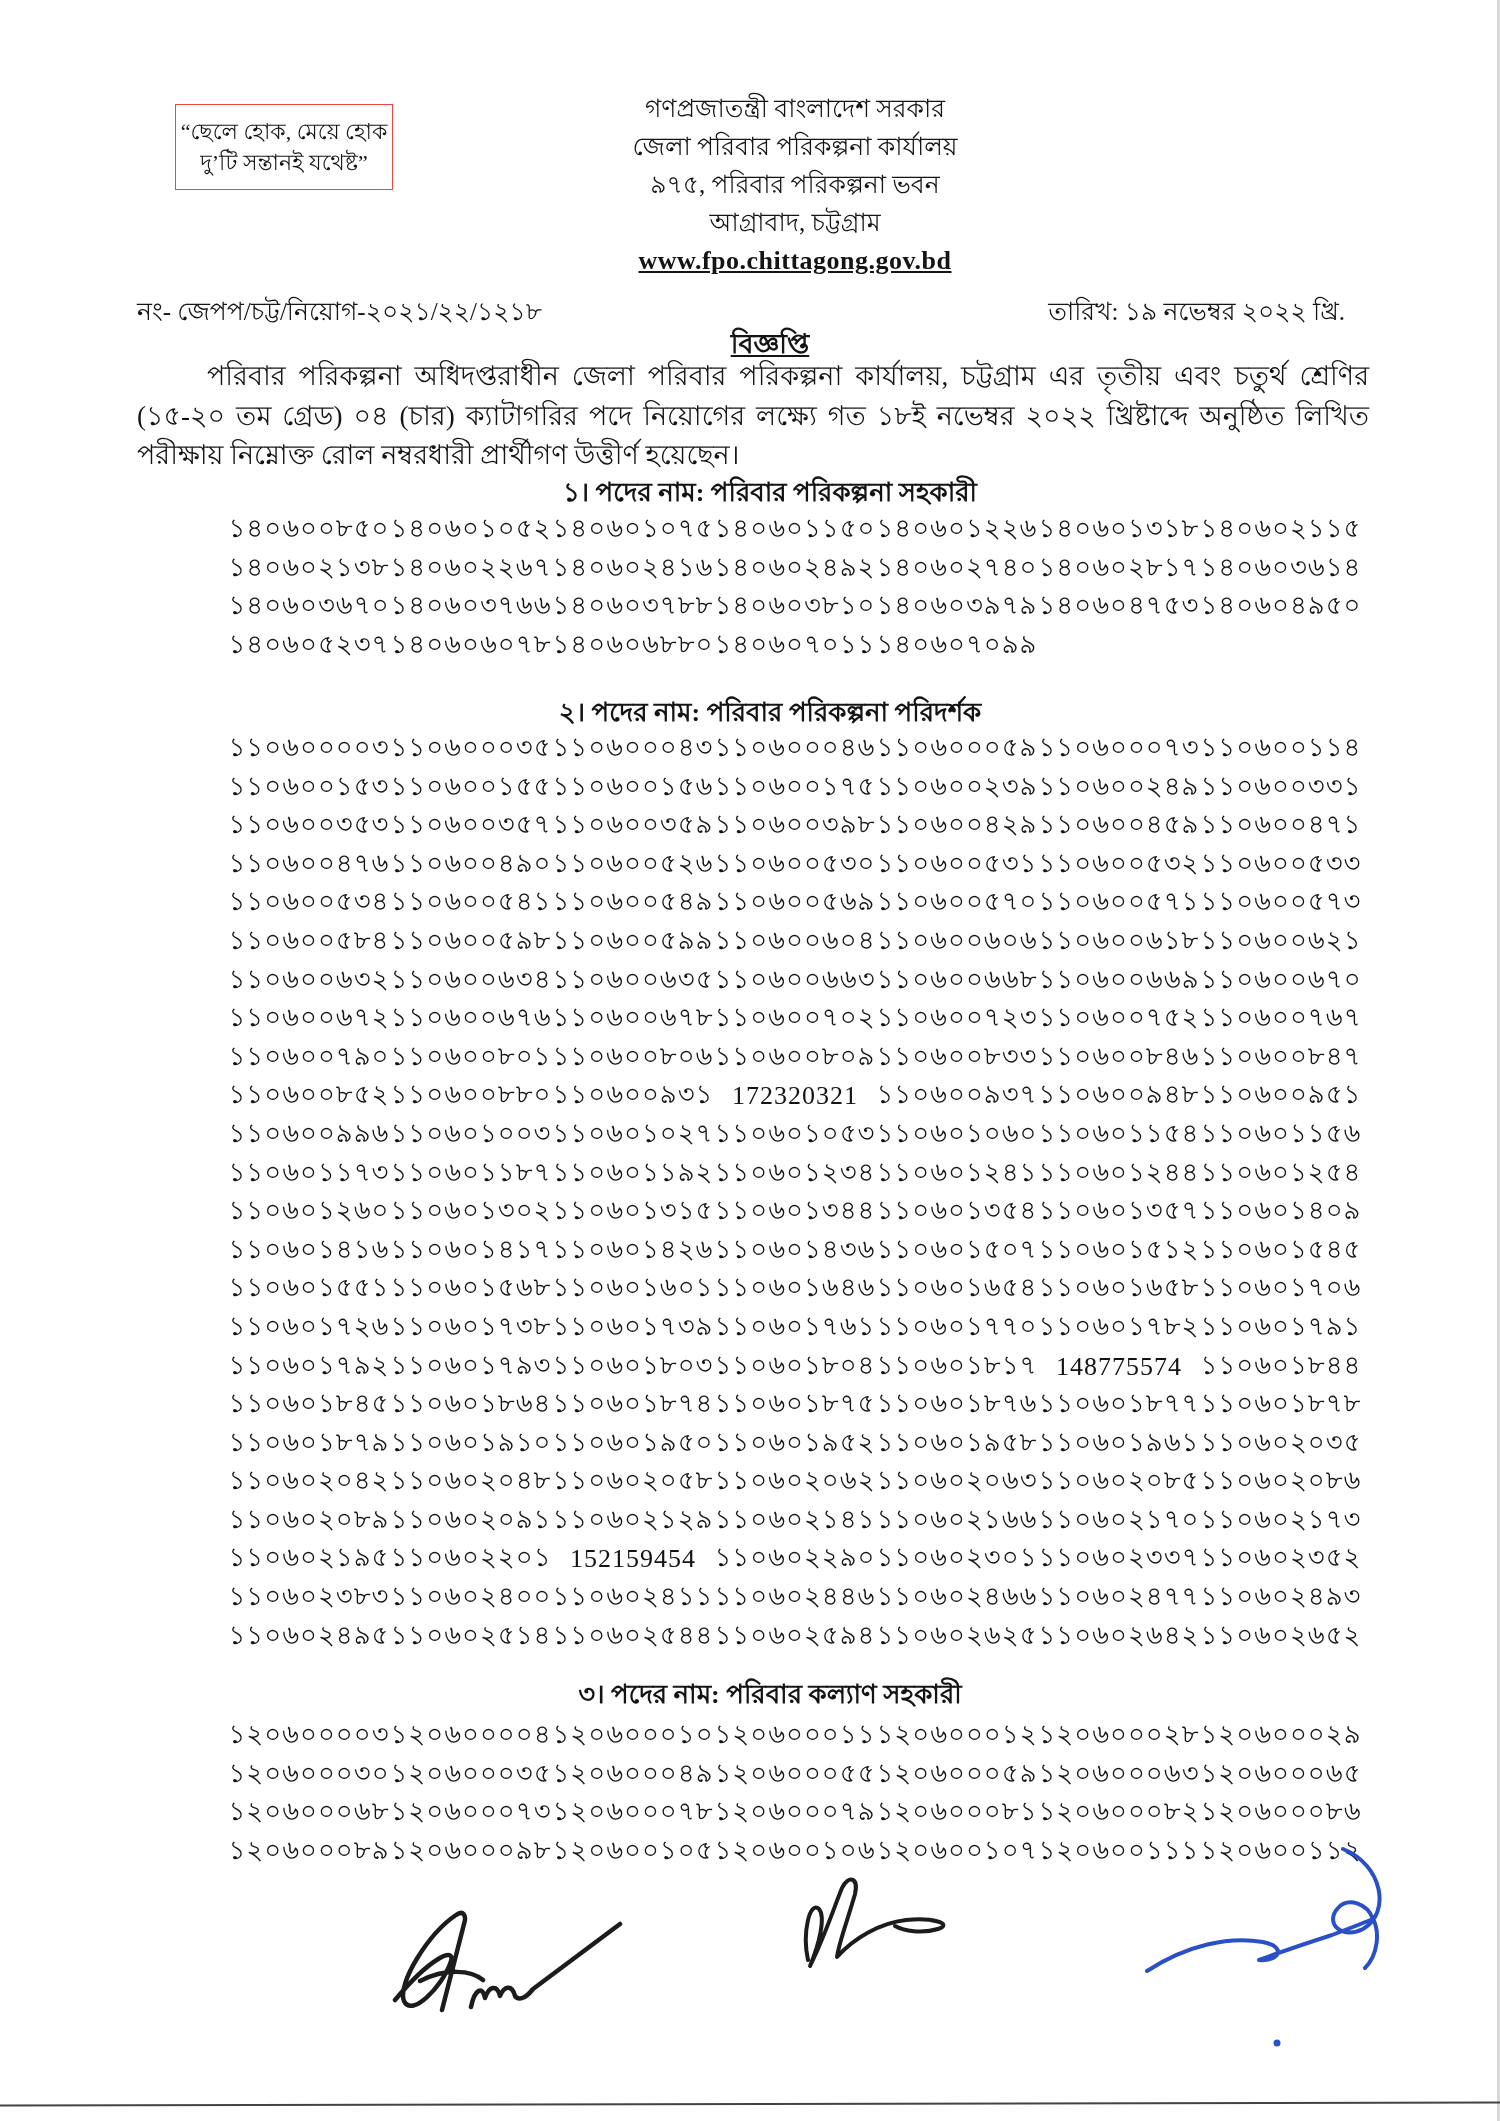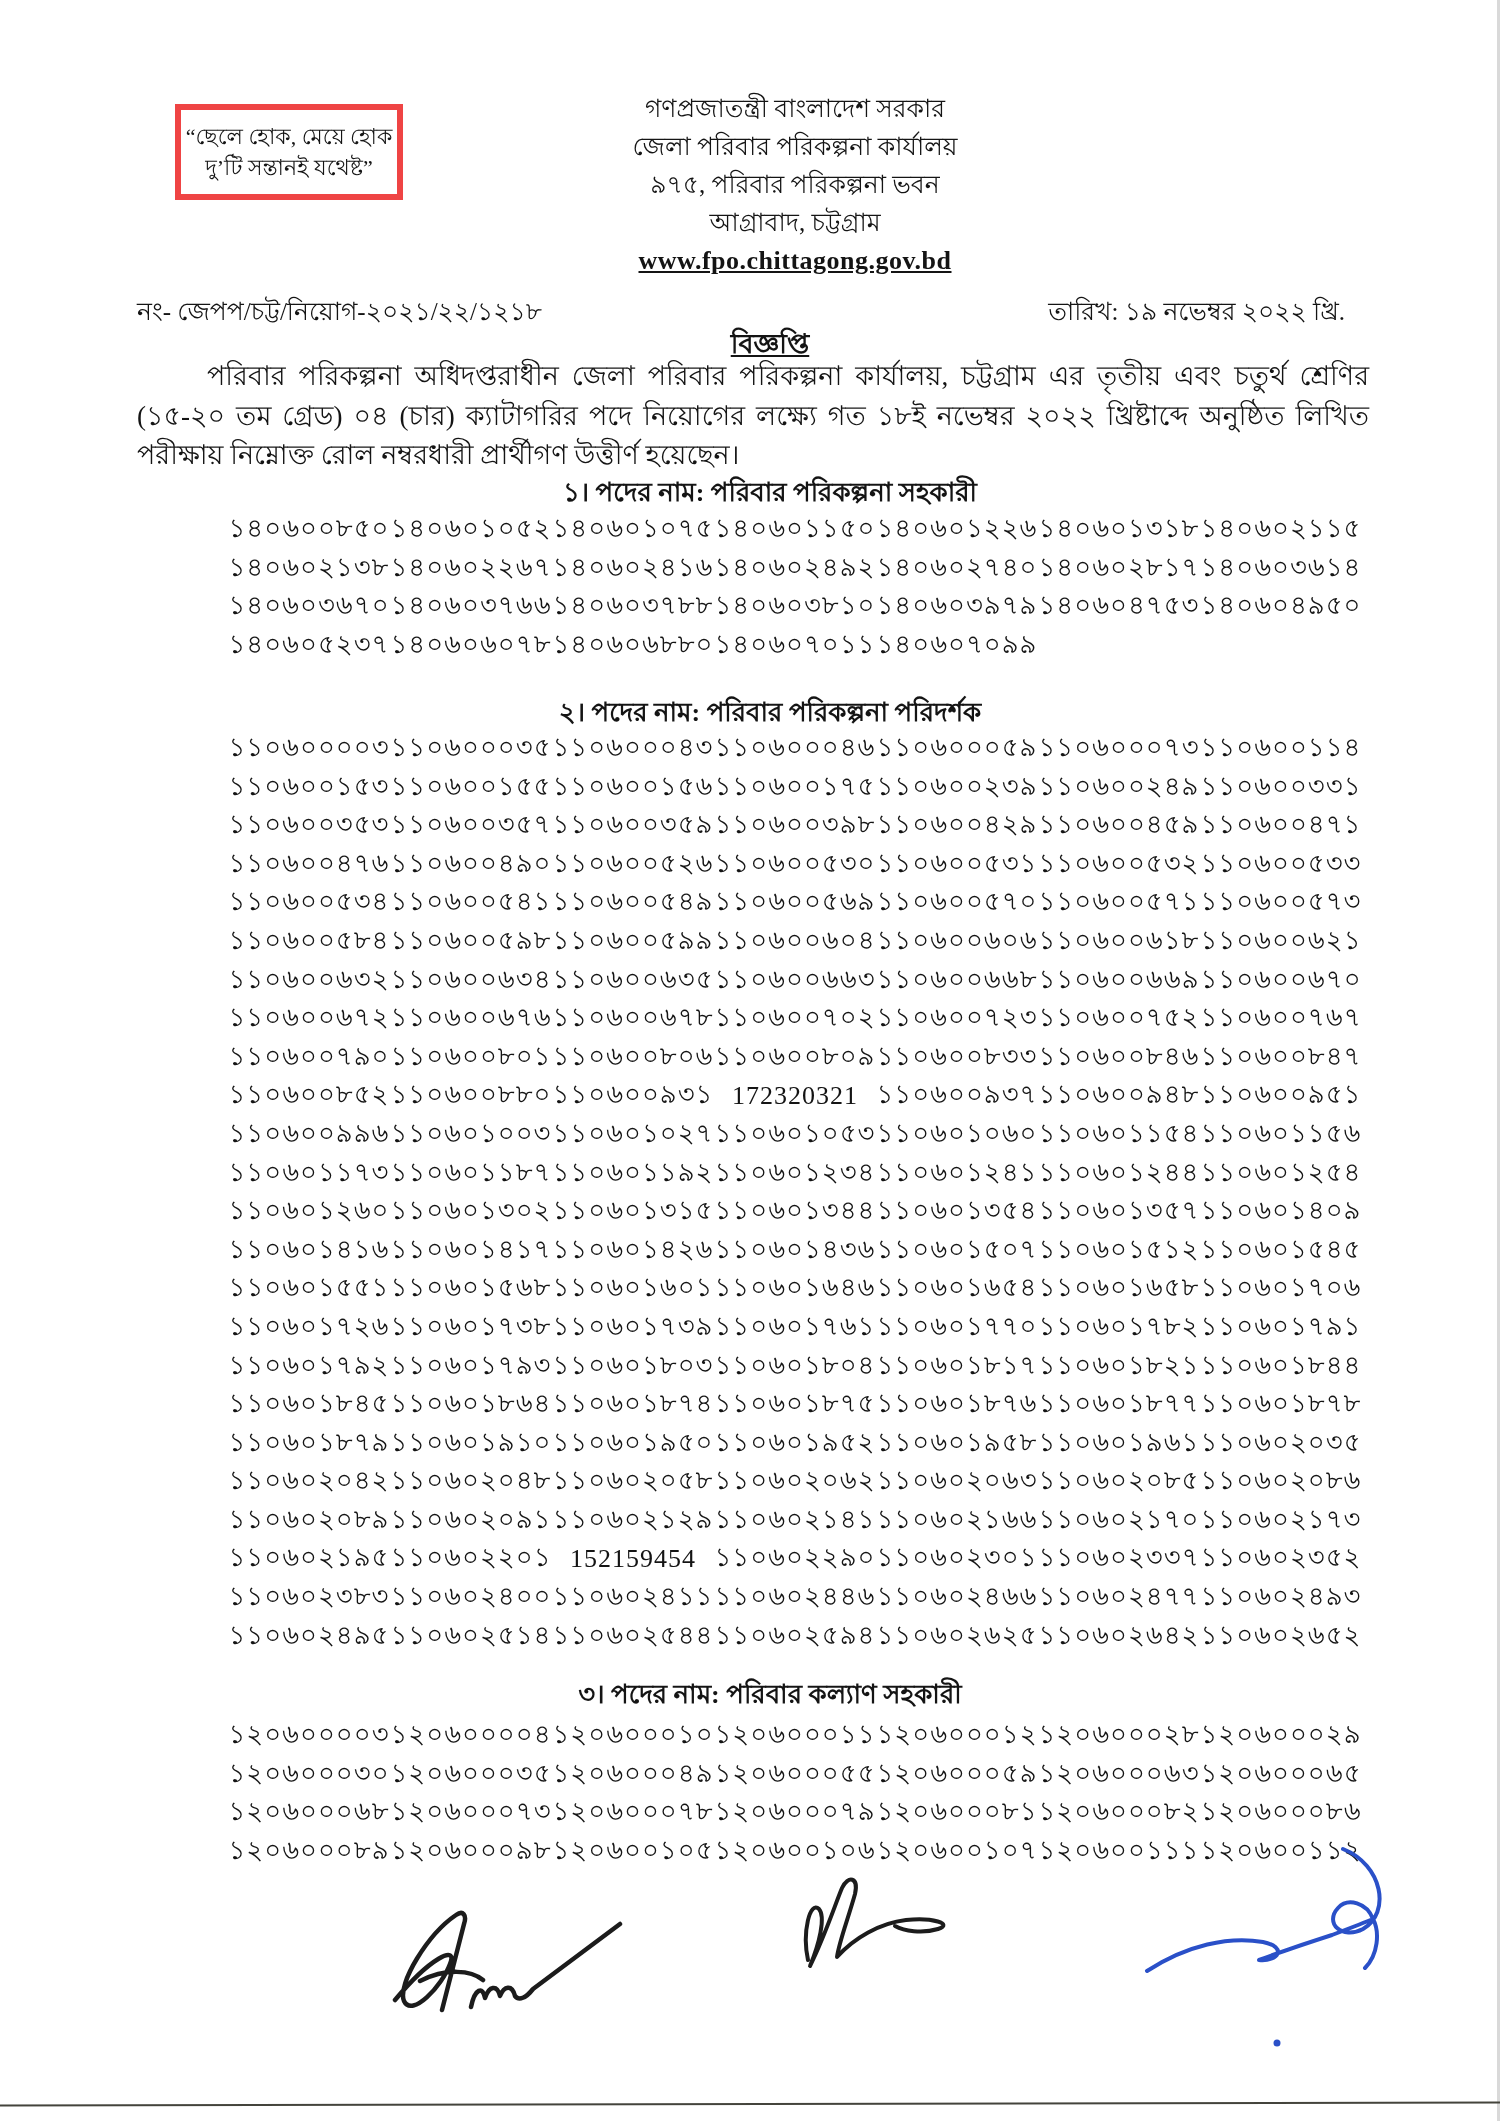--- a/index.html
+++ b/index.html
@@ -10,21 +10,21 @@
     background:#ffffff;
     font-family:"Liberation Serif","DejaVu Serif",serif;
     color:#141414;
     overflow:hidden;
   }
   .page-edge{position:absolute;right:0;top:0;width:3px;height:100%;background:#d9d9d9;}
   .scan-line{position:absolute;left:-5px;bottom:16px;width:1510px;height:2px;background:#44443c;transform:rotate(-0.12deg);}
 
   .slogan-box{
     position:absolute;left:175px;top:104px;width:216px;height:84px;
-    border:6px solid #ef4444;
+    border:1px solid #ef4444;
     display:flex;flex-direction:column;justify-content:center;align-items:center;
     font-size:22px;line-height:31px;text-align:center;
   }
 
   .gov-header{position:absolute;left:45px;top:90px;width:1500px;text-align:center;font-size:25px;line-height:38px;}
   .gov-header .site{font-weight:bold;text-decoration:underline;color:#141414;letter-spacing:.5px;font-size:26px;}
 
   .meta-row{position:absolute;left:137px;top:284px;width:1208px;display:flex;justify-content:space-between;font-size:25px;margin-top:8px;}
 
   .notice-title{position:absolute;left:20px;top:323px;width:1500px;text-align:center;font-weight:bold;font-size:27px;text-decoration:underline;}
@@ -259,21 +259,21 @@
         <span class="num">১১০৬০১৭৭০</span>
         <span class="num">১১০৬০১৭৮২</span>
         <span class="num">১১০৬০১৭৯১</span>
       </div>
       <div class="num-row">
         <span class="num">১১০৬০১৭৯২</span>
         <span class="num">১১০৬০১৭৯৩</span>
         <span class="num">১১০৬০১৮০৩</span>
         <span class="num">১১০৬০১৮০৪</span>
         <span class="num">১১০৬০১৮১৭</span>
-        <span class="num">১১০৬০১৮২১</span>
+        <span class="num">148775574</span>
         <span class="num">১১০৬০১৮৪৪</span>
       </div>
       <div class="num-row">
         <span class="num">১১০৬০১৮৪৫</span>
         <span class="num">১১০৬০১৮৬৪</span>
         <span class="num">১১০৬০১৮৭৪</span>
         <span class="num">১১০৬০১৮৭৫</span>
         <span class="num">১১০৬০১৮৭৬</span>
         <span class="num">১১০৬০১৮৭৭</span>
         <span class="num">১১০৬০১৮৭৮</span>

